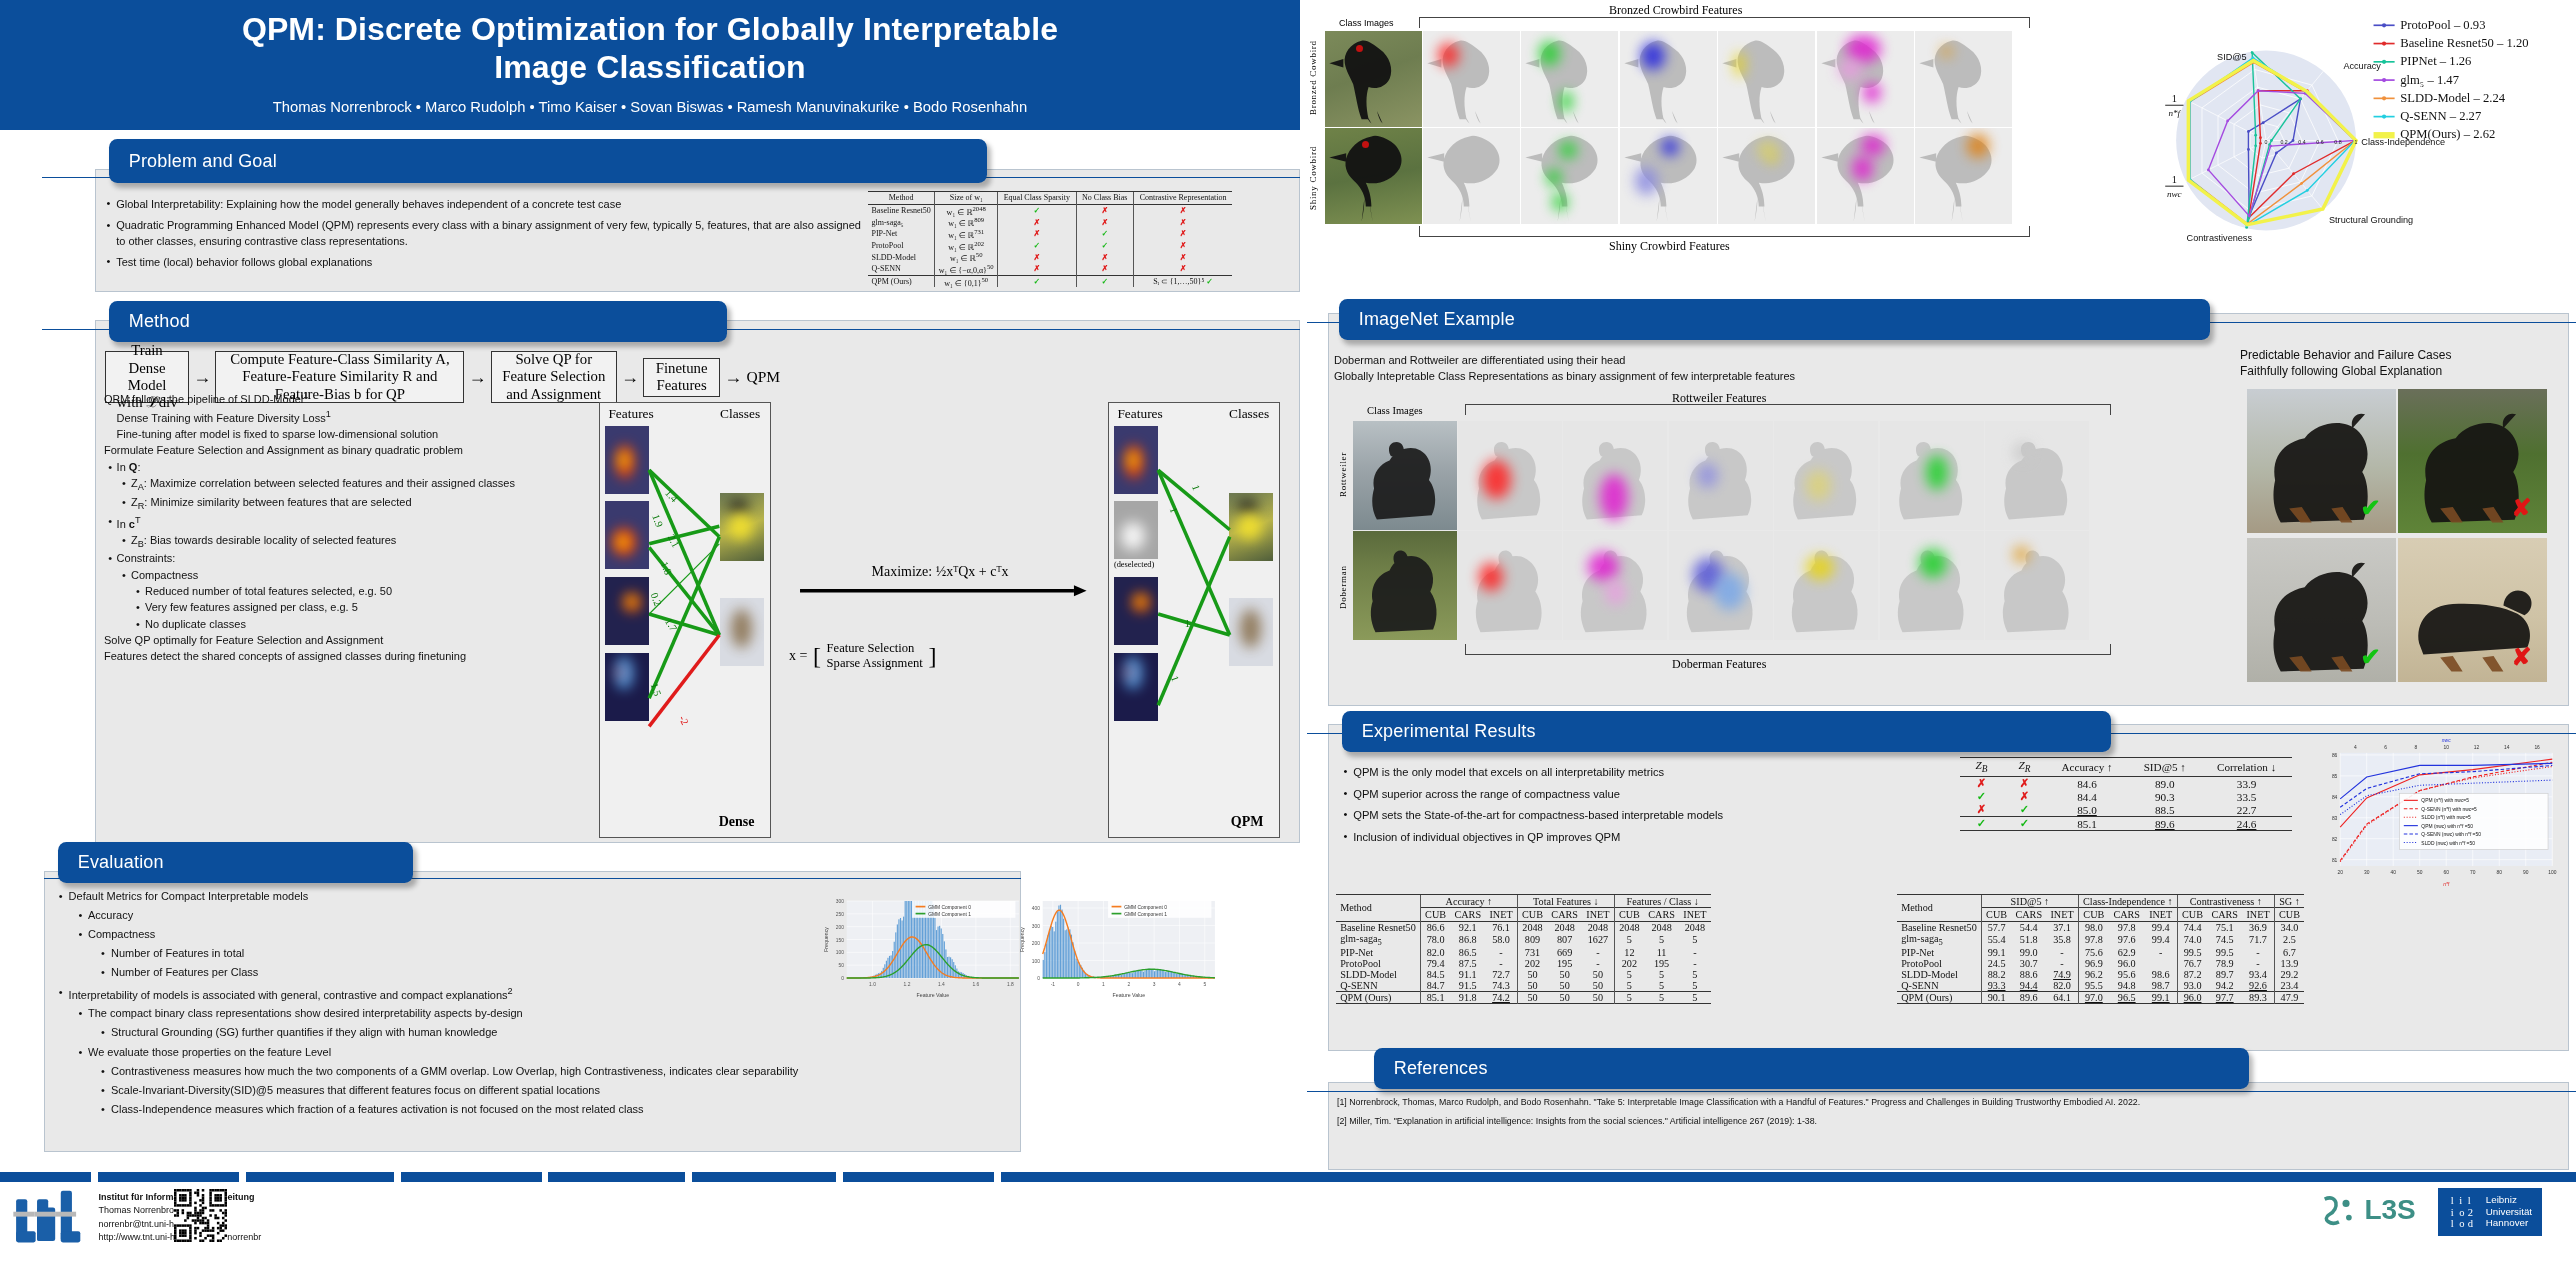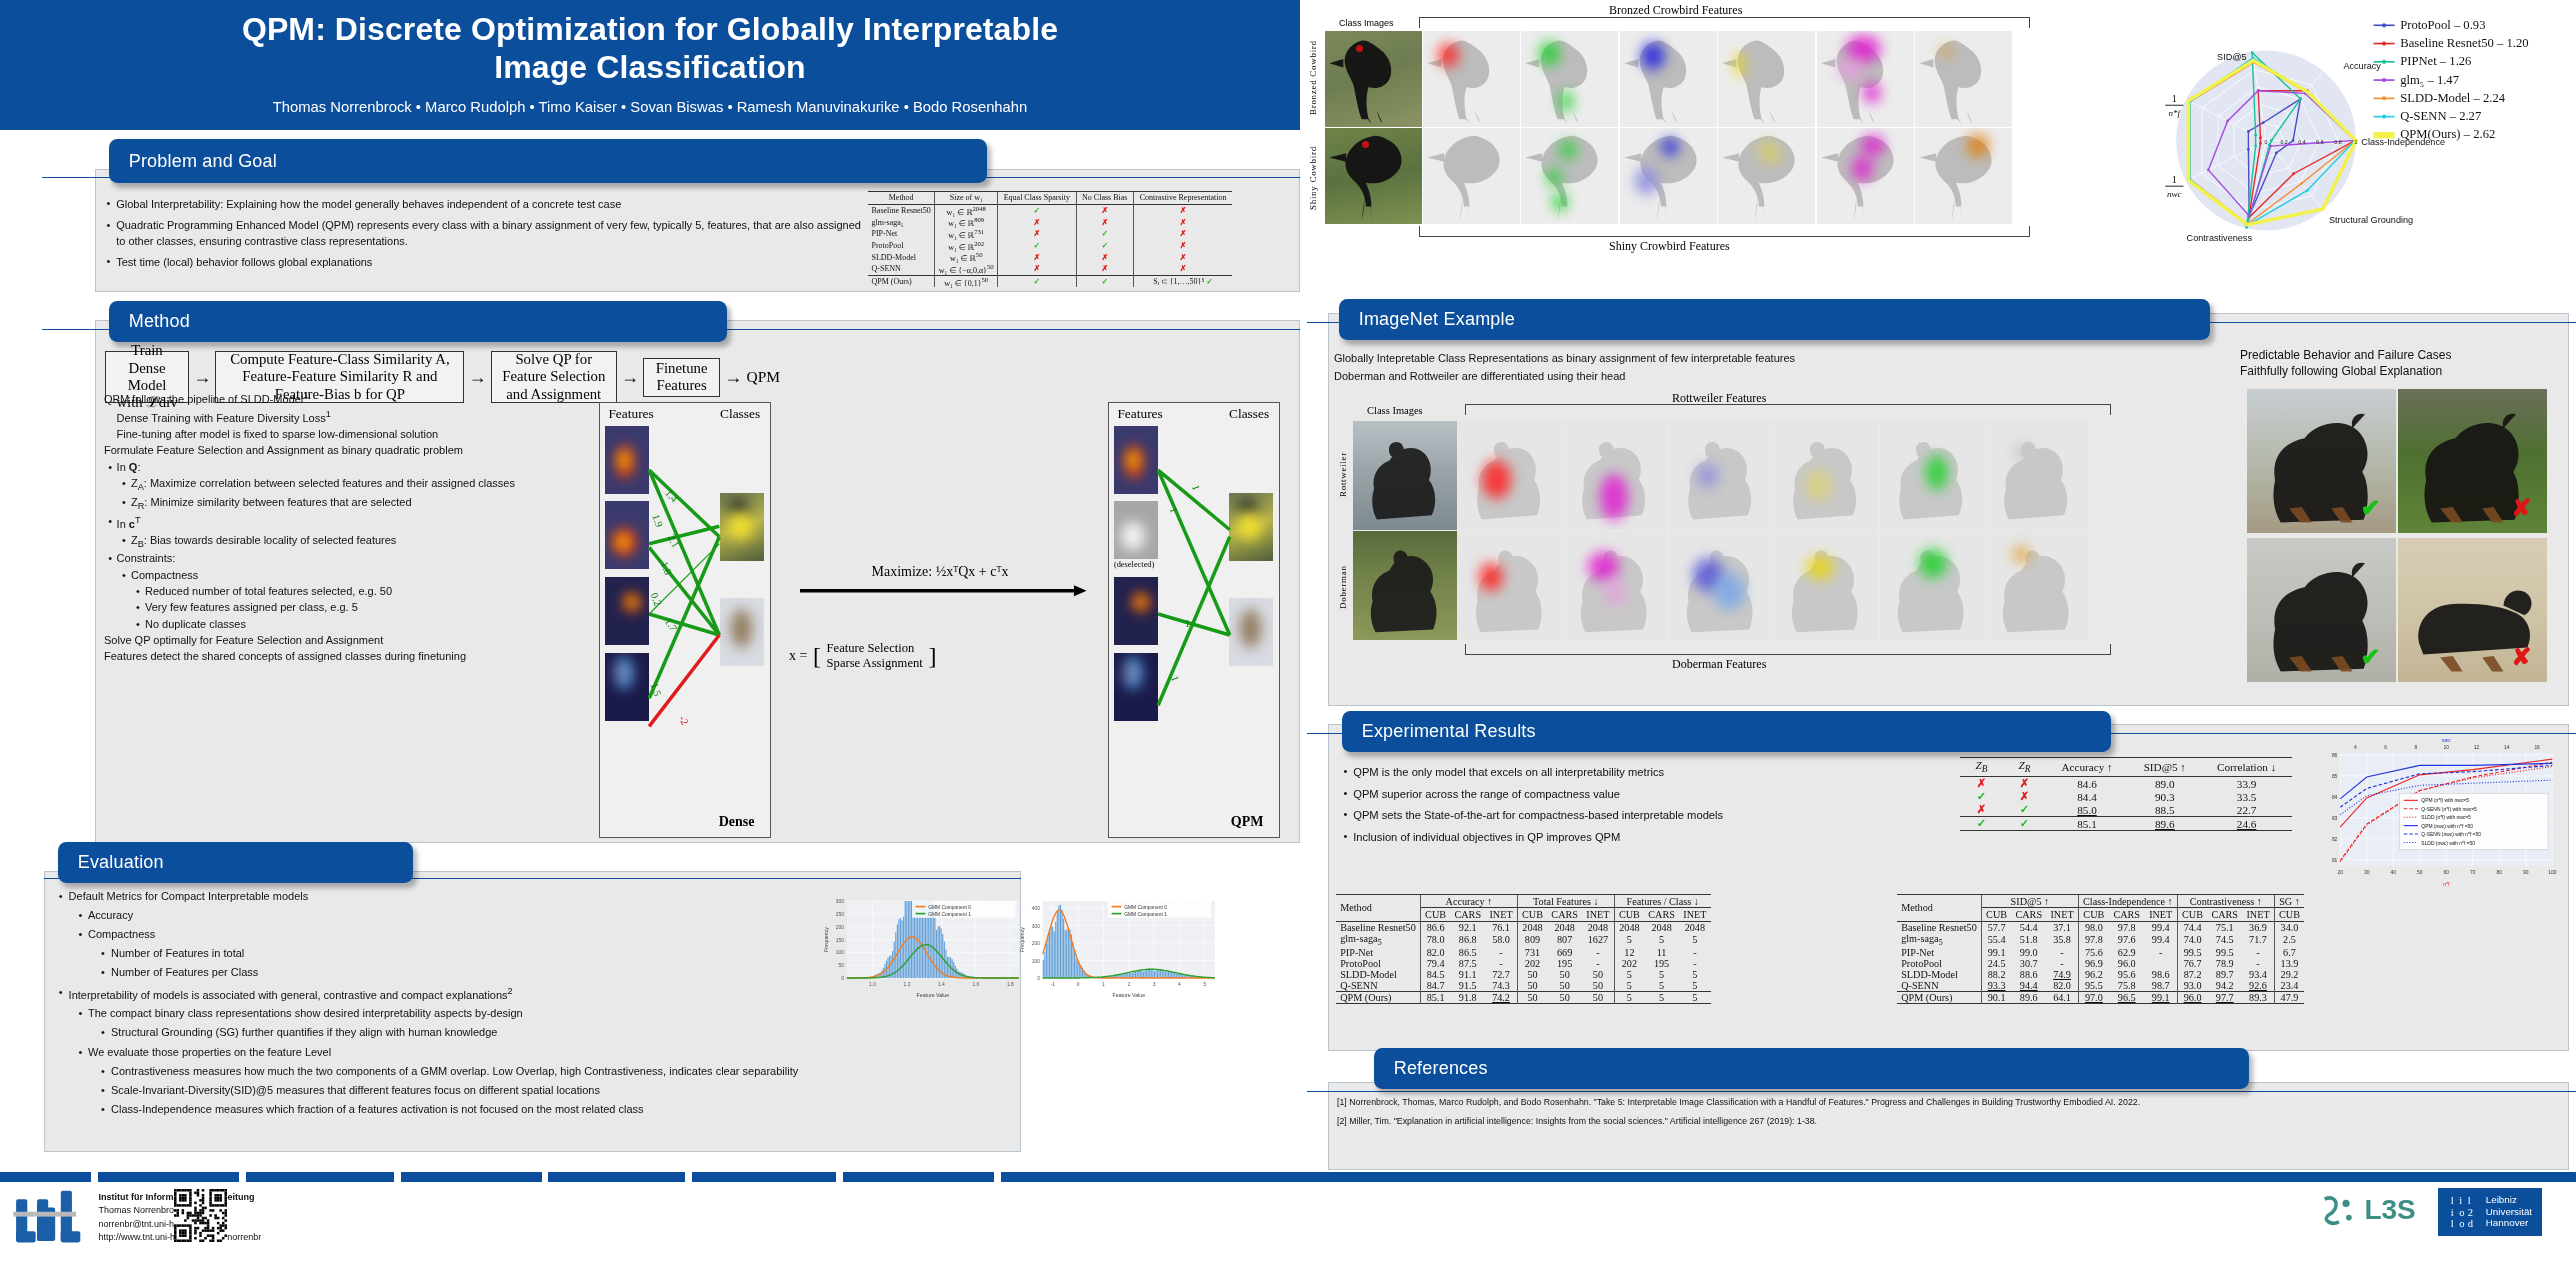--- a/index.html
+++ b/index.html
@@ -835,22 +835,22 @@
       </svg>
   </div>
 
   <div class="panel" style="left:1328px; top:313px; width:1241px; height:393px;"></div>
   <div class="accentline" style="left:1307px; top:322px; width:1269px;"></div>
   <div class="banner" style="left:1339px; top:299px; width:871px; height:41px;">
     <span>ImageNet Example</span>
   </div>
 
   <div style="position:absolute;left:1334px;top:351px;width:864px;" class="txt">
+    <div style="margin-top:2.1px;">Doberman and Rottweiler are differentiated using their head</div>
     <div>Globally Intepretable Class Representations as binary assignment of few interpretable features</div>
-    <div style="margin-top:2.1px;">Doberman and Rottweiler are differentiated using their head</div>
   </div>
 
   <div style="position:absolute;left:1335px;top:391px;width:899px;height:309px;">
     <div class="serif" style="position:absolute;left:337px;top:0;font-size:12px;">Rottweiler Features</div>
     <div class="serif" style="position:absolute;left:32px;top:14px;font-size:10.5px;">Class Images</div>
     <div class="bracket" style="position:absolute;left:130px;top:12.6px;width:646px;height:11.2px;"></div>
     <div class="vlabel serif" style="position:absolute;left:2.8px;top:31px;height:105px;">Rottweiler</div>
     <div class="vlabel serif" style="position:absolute;left:2.8px;top:144px;height:105px;">Doberman</div>
     <div id="inet-grid" style="position:absolute;left:17.6px;top:29.5px;">
         <div style="display: flex; gap: 1.4px; margin-bottom: 1.4px;">
@@ -1297,21 +1297,21 @@
             <td class=" " style="padding: 0px 4.2px;">89.7</td>
             <td class=" bold" style="padding: 0px 4.2px;">93.4</td>
             <td class=" cl " style="padding: 0px 4.2px;">29.2</td>
           </tr>
           <tr>
             <td class="lft" style="padding: 0px 4.2px;">Q-SENN</td>
             <td class=" cl und" style="padding: 0px 4.2px;">93.3</td>
             <td class=" und" style="padding: 0px 4.2px;">94.4</td>
             <td class=" bold" style="padding: 0px 4.2px;">82.0</td>
             <td class=" cl " style="padding: 0px 4.2px;">95.5</td>
-            <td class=" " style="padding: 0px 4.2px;">75.8</td>
+            <td class=" " style="padding: 0px 4.2px;">94.8</td>
             <td class=" " style="padding: 0px 4.2px;">98.7</td>
             <td class=" cl " style="padding: 0px 4.2px;">93.0</td>
             <td class=" " style="padding: 0px 4.2px;">94.2</td>
             <td class=" und" style="padding: 0px 4.2px;">92.6</td>
             <td class=" cl " style="padding: 0px 4.2px;">23.4</td>
           </tr>
           <tr>
             <td class="lft rl" style="padding: 0px 4.2px;">QPM (Ours)</td>
             <td class=" rl cl " style="padding: 0px 4.2px;">90.1</td>
             <td class=" rl " style="padding: 0px 4.2px;">89.6</td>

